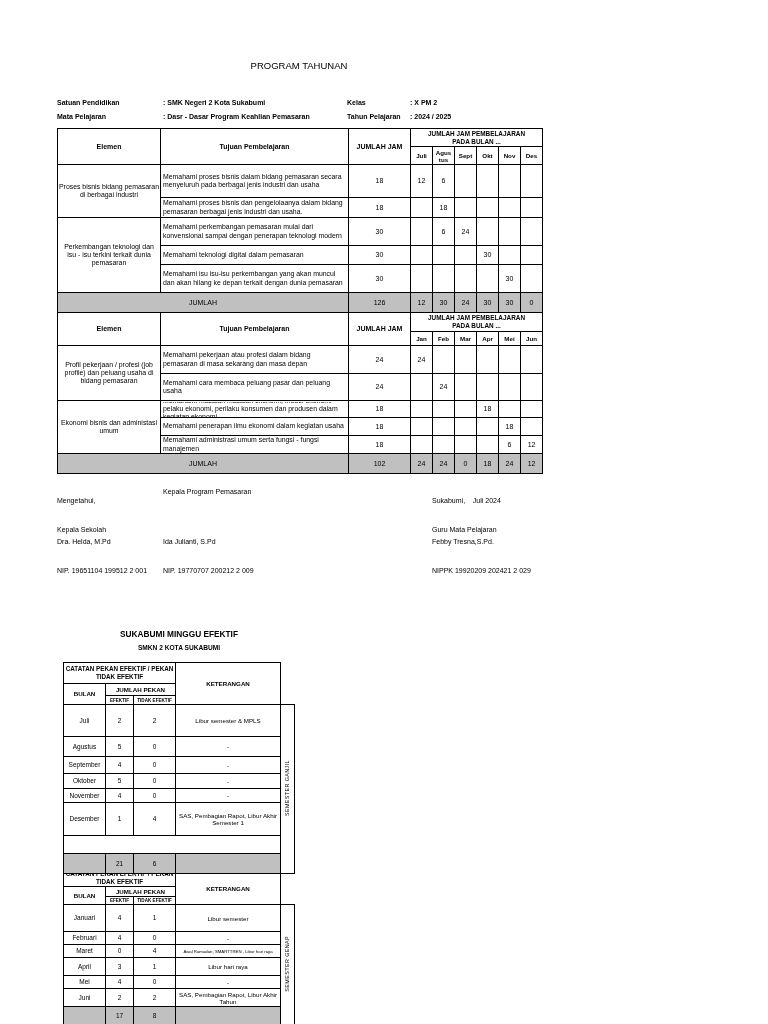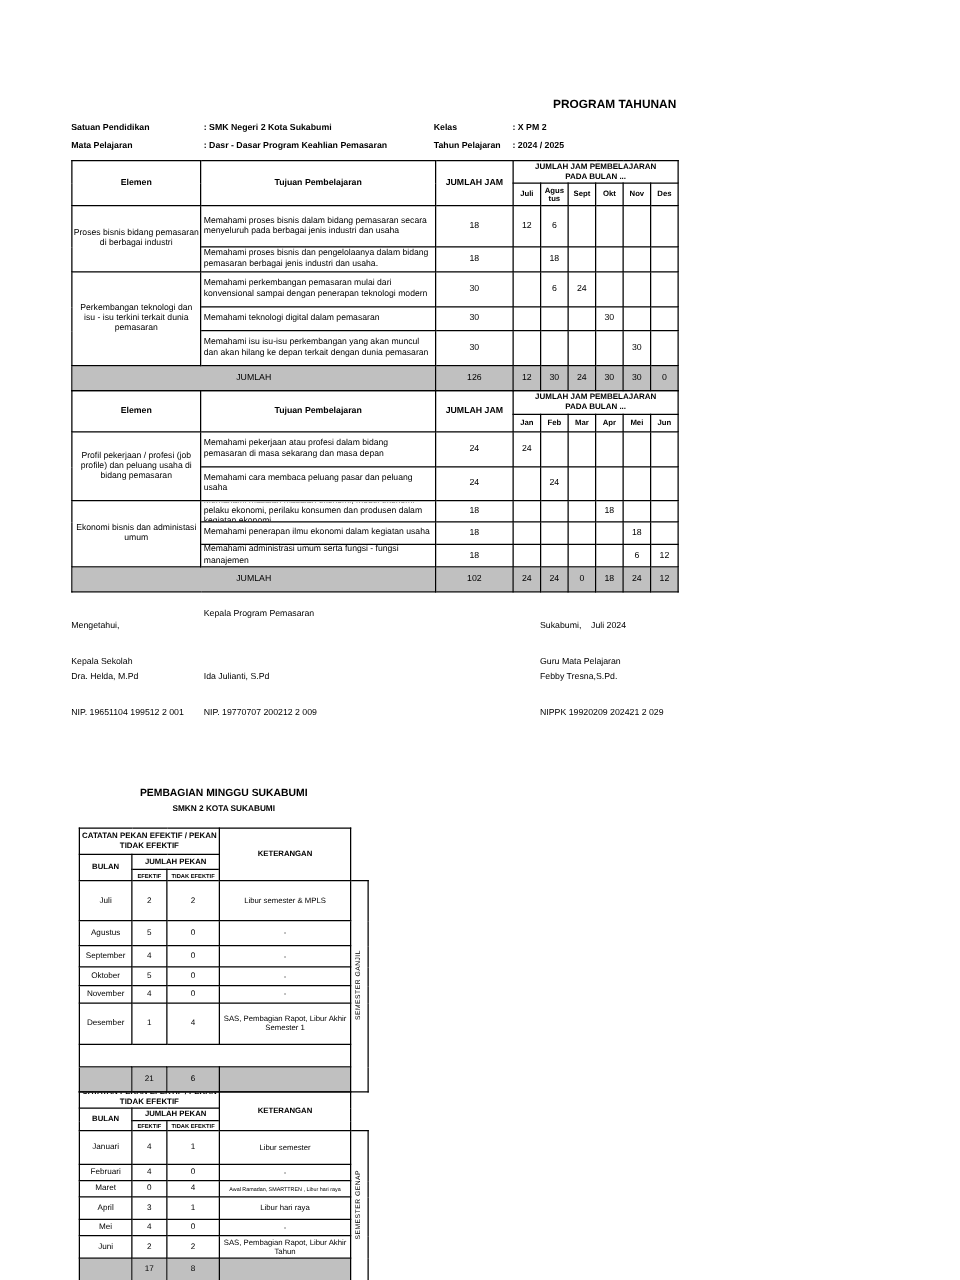--- a/index.html
+++ b/index.html
@@ -9,22 +9,22 @@
 
   
   table{border-collapse:collapse;table-layout:fixed;}
   td{border:1px solid #000;box-sizing:border-box;overflow:hidden;padding:0 1px;
      text-align:center;vertical-align:middle;font-size:7px;line-height:8px;}
   .gray{background:#c0c0c0;}
   .nb{border:none;background:transparent;}
   .blft{border:none;border-left:1px solid #000;}
 
   
-  .doc-title{top:78px;left:57px;width:484px;text-align:right;
-             font-size:9.5px;font-weight:bold;}
+  .doc-title{top:60px;left:57px;width:484px;text-align:center;
+             font-size:9.5px;font-weight:normal;}
   .meta{font-size:7px;font-weight:bold;white-space:pre;}
   .prota td{font-size:7px;}
   .prota .hdr{font-size:7px;font-weight:bold;}
   .prota .mh{font-size:6.2px;font-weight:bold;line-height:7px;padding:0;}
   .prota .bt{font-size:6.4px;font-weight:bold;line-height:8px;padding:0;}
   .prota .tuj{text-align:left;padding:0 2px;line-height:8.2px;font-size:6.9px;}
   .prota .ele{font-size:6.9px;line-height:8px;}
   .clipbox{height:15px;overflow:hidden;display:flex;align-items:center;text-align:left;}
 
   
@@ -271,21 +271,21 @@
   </div>
   <div class="abs sig" style="top:518px;left:163px;">
     <div>Ida Julianti, S.Pd</div>
     <div>NIP. 19770707 200212 2 009</div>
   </div>
   <div class="abs sig" style="top:518px;left:432px;">
     <div>Febby Tresna,S.Pd.</div>
     <div>NIPPK 19920209 202421 2 029</div>
   </div>
 
-  <div class="abs sec2-title">PEMBAGIAN MINGGU SUKABUMI</div>
+  <div class="abs sec2-title">SUKABUMI MINGGU EFEKTIF</div>
   <div class="abs sec2-sub">SMKN 2 KOTA SUKABUMI</div>
 
   <div class="abs" style="top:662px;left:63px;width:231px;">
 
     <table class="minggu" style="width:231px;">
       <colgroup>
           <col style="width:42px">
           <col style="width:28px">
           <col style="width:42px">
         <col style="width:105px">

